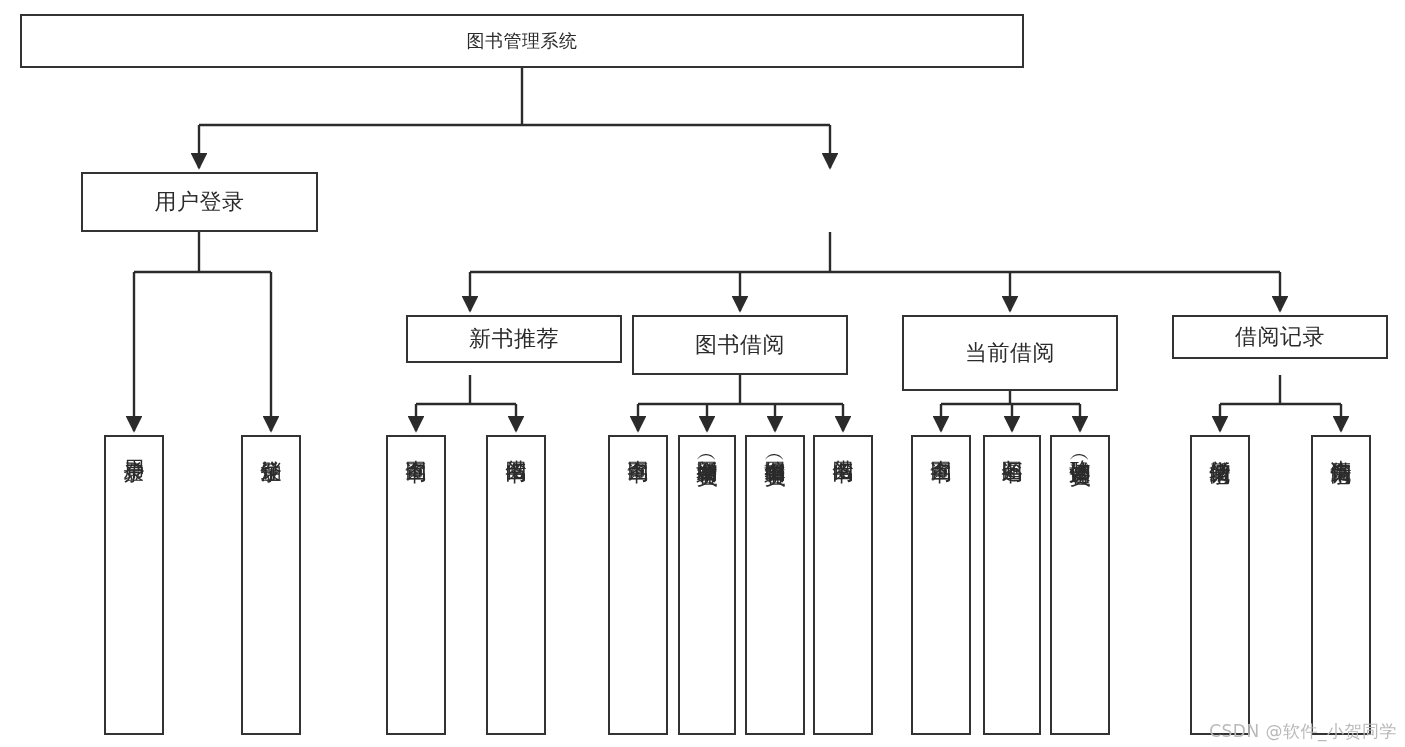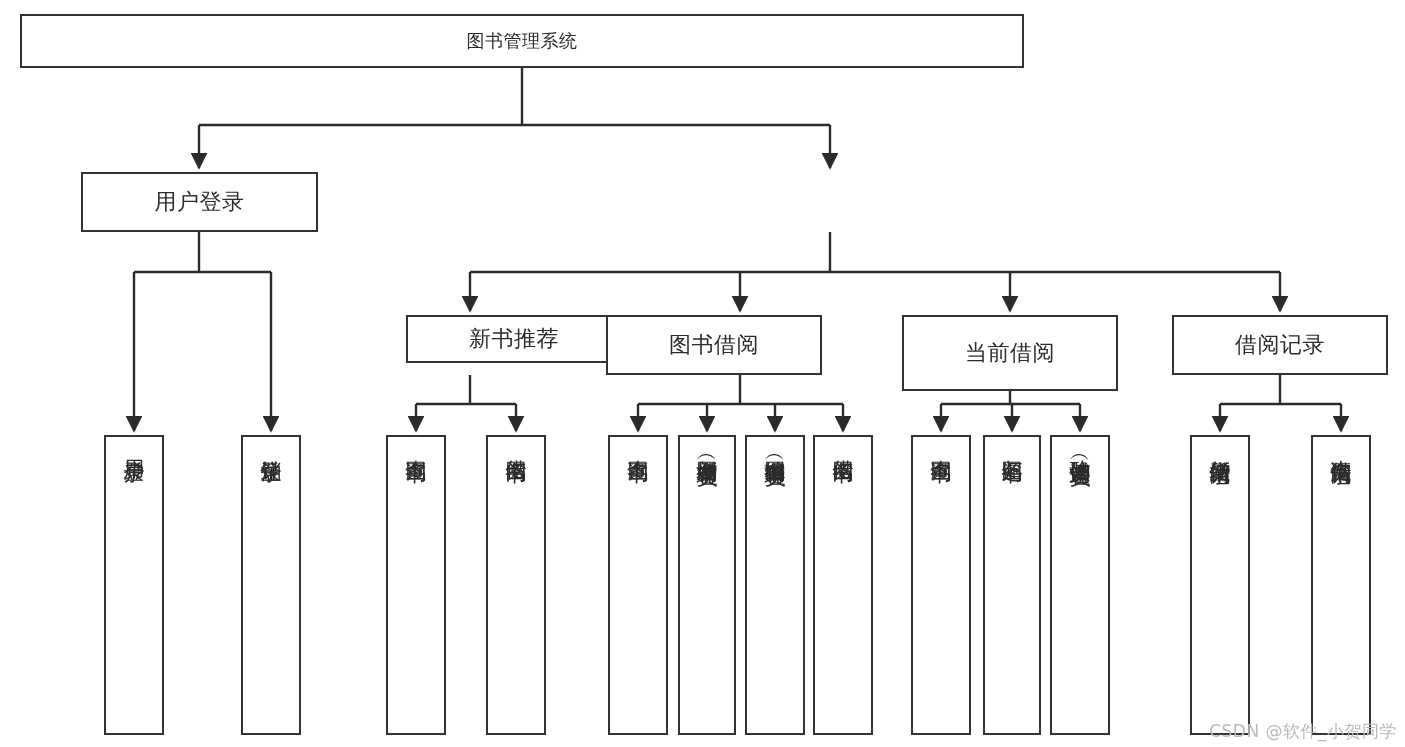--- a/index.html
+++ b/index.html
@@ -133,27 +133,27 @@
     <span class="node-label">图书管理系统</span>
   </div>
 
   <div class="node horiz" style="left:81px; top:172px; width:237px; height:60px;">
     <span class="node-label">用户登录</span>
   </div>
 
   <div class="node horiz" style="left:362px; top:315px; width:216px; height:48px;margin-left:44px;">
     <span class="node-label">新书推荐</span>
   </div>
-  <div class="node horiz" style="left:606px; top:315px; width:216px; height:60px;">
+  <div class="node horiz" style="left:632px; top:315px; width:216px; height:60px;">
     <span class="node-label">图书借阅</span>
   </div>
   <div class="node horiz" style="left:902px; top:315px; width:216px; height:76px;">
     <span class="node-label">当前借阅</span>
   </div>
-  <div class="node horiz" style="left:1172px; top:315px; width:216px; height:60px;">
+  <div class="node horiz" style="left:1172px; top:315px; width:216px; height:44px;">
     <span class="node-label">借阅记录</span>
   </div>
 
   <div class="node vert" style="left:104px; top:435px; width:60px; height:300px;">
     <span class="node-label">用户登录</span>
   </div>
   <div class="node vert" style="left:241px; top:435px; width:60px; height:300px;">
     <span class="node-label">注销登录</span>
   </div>
 

